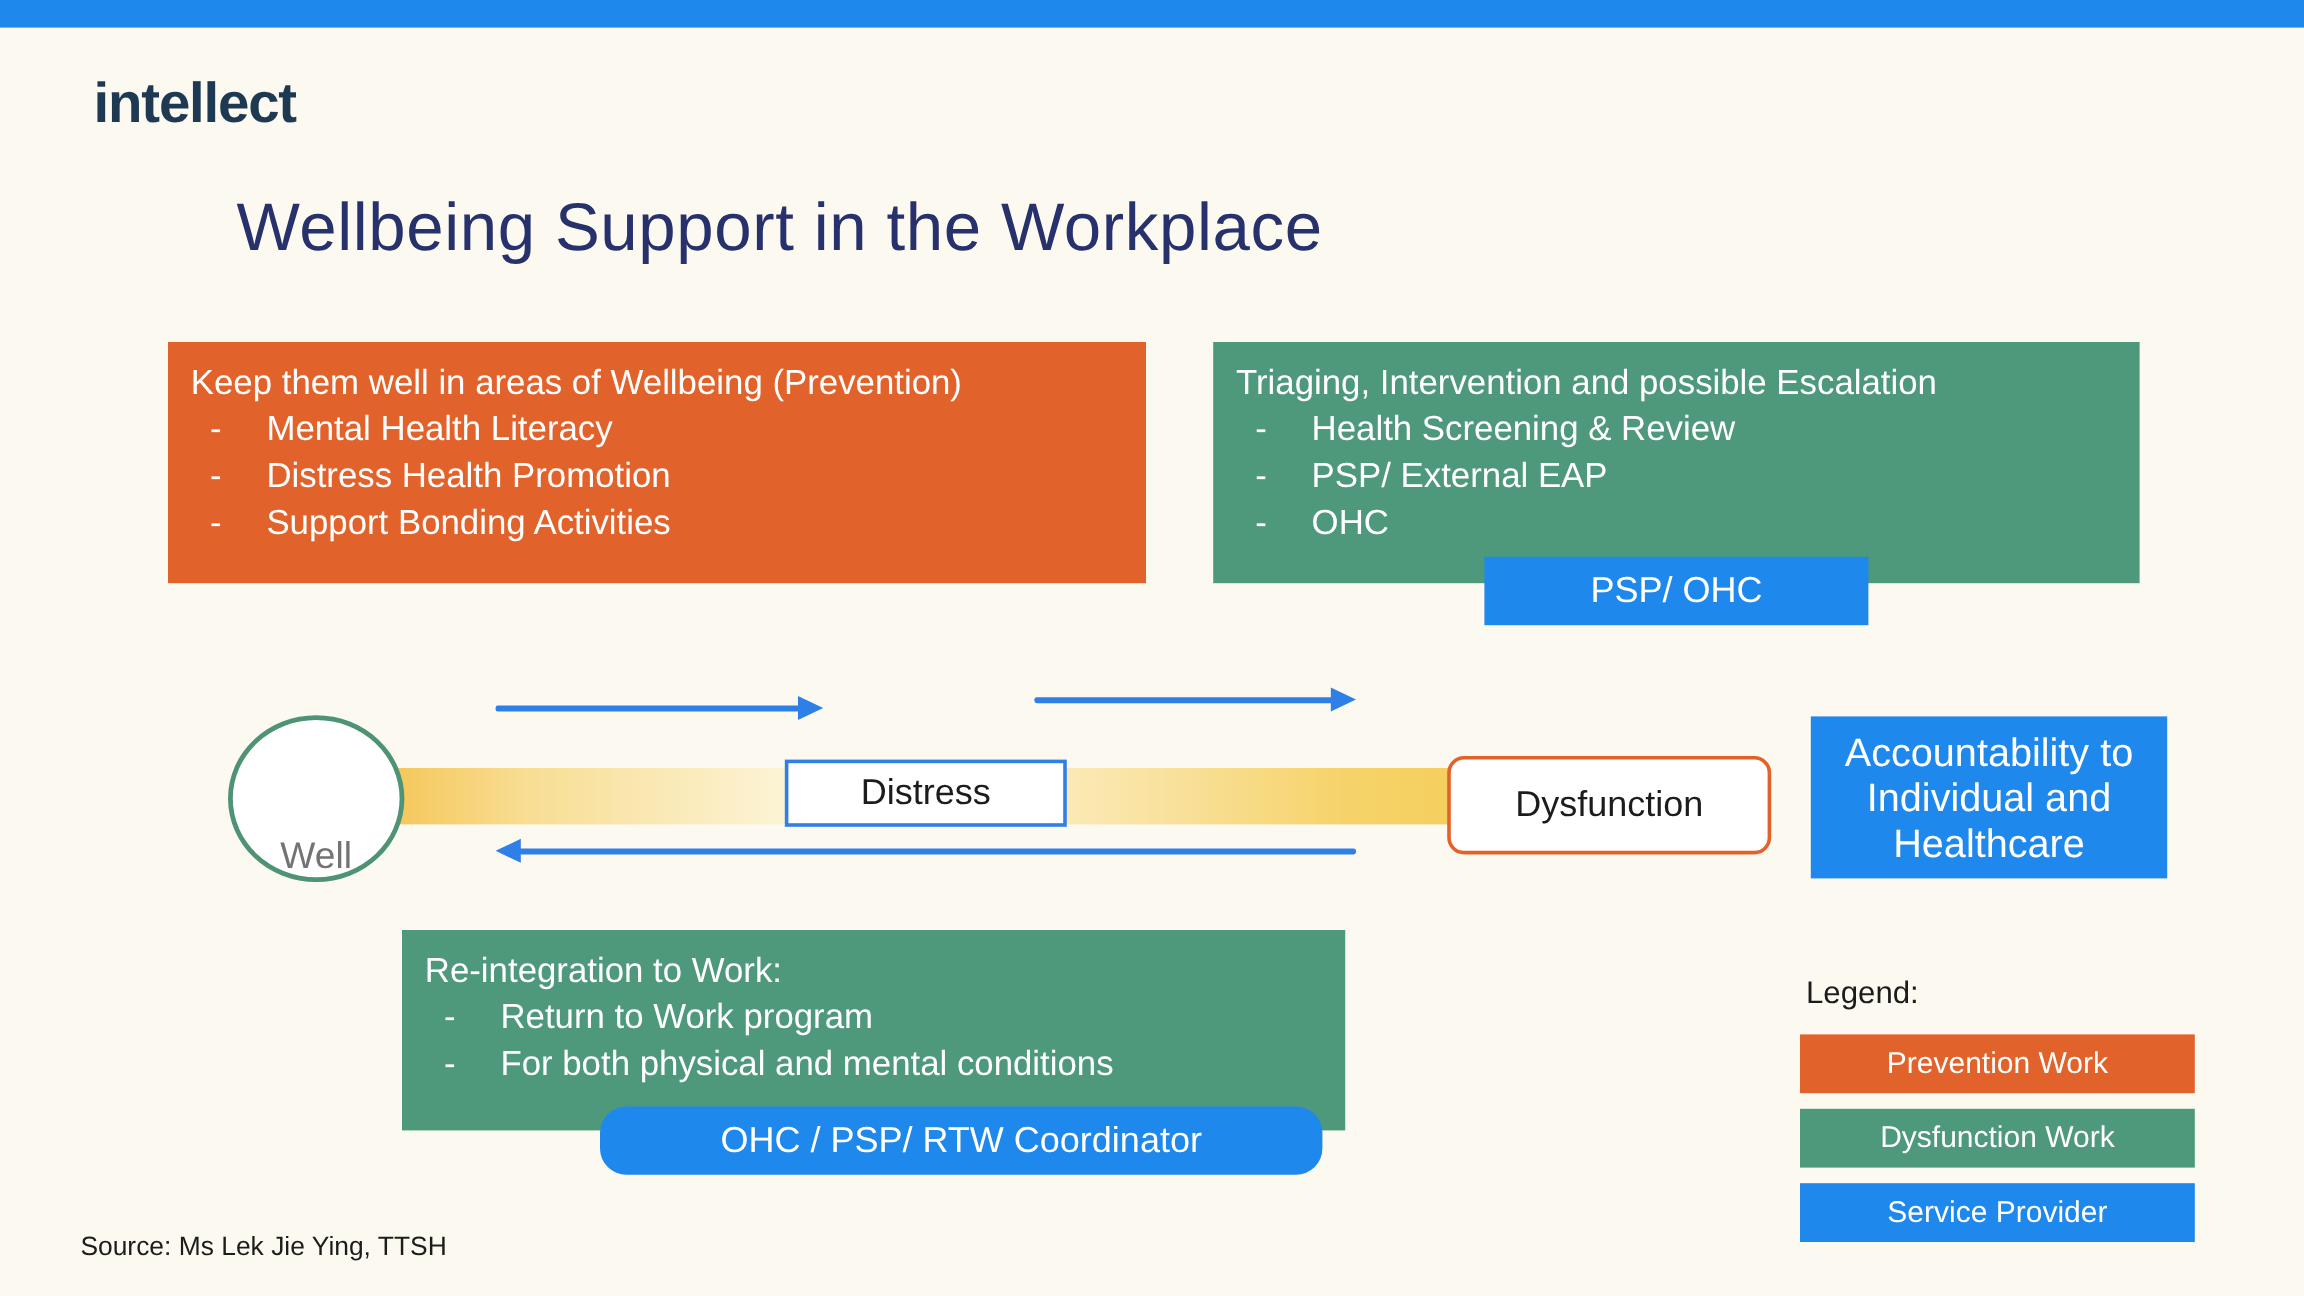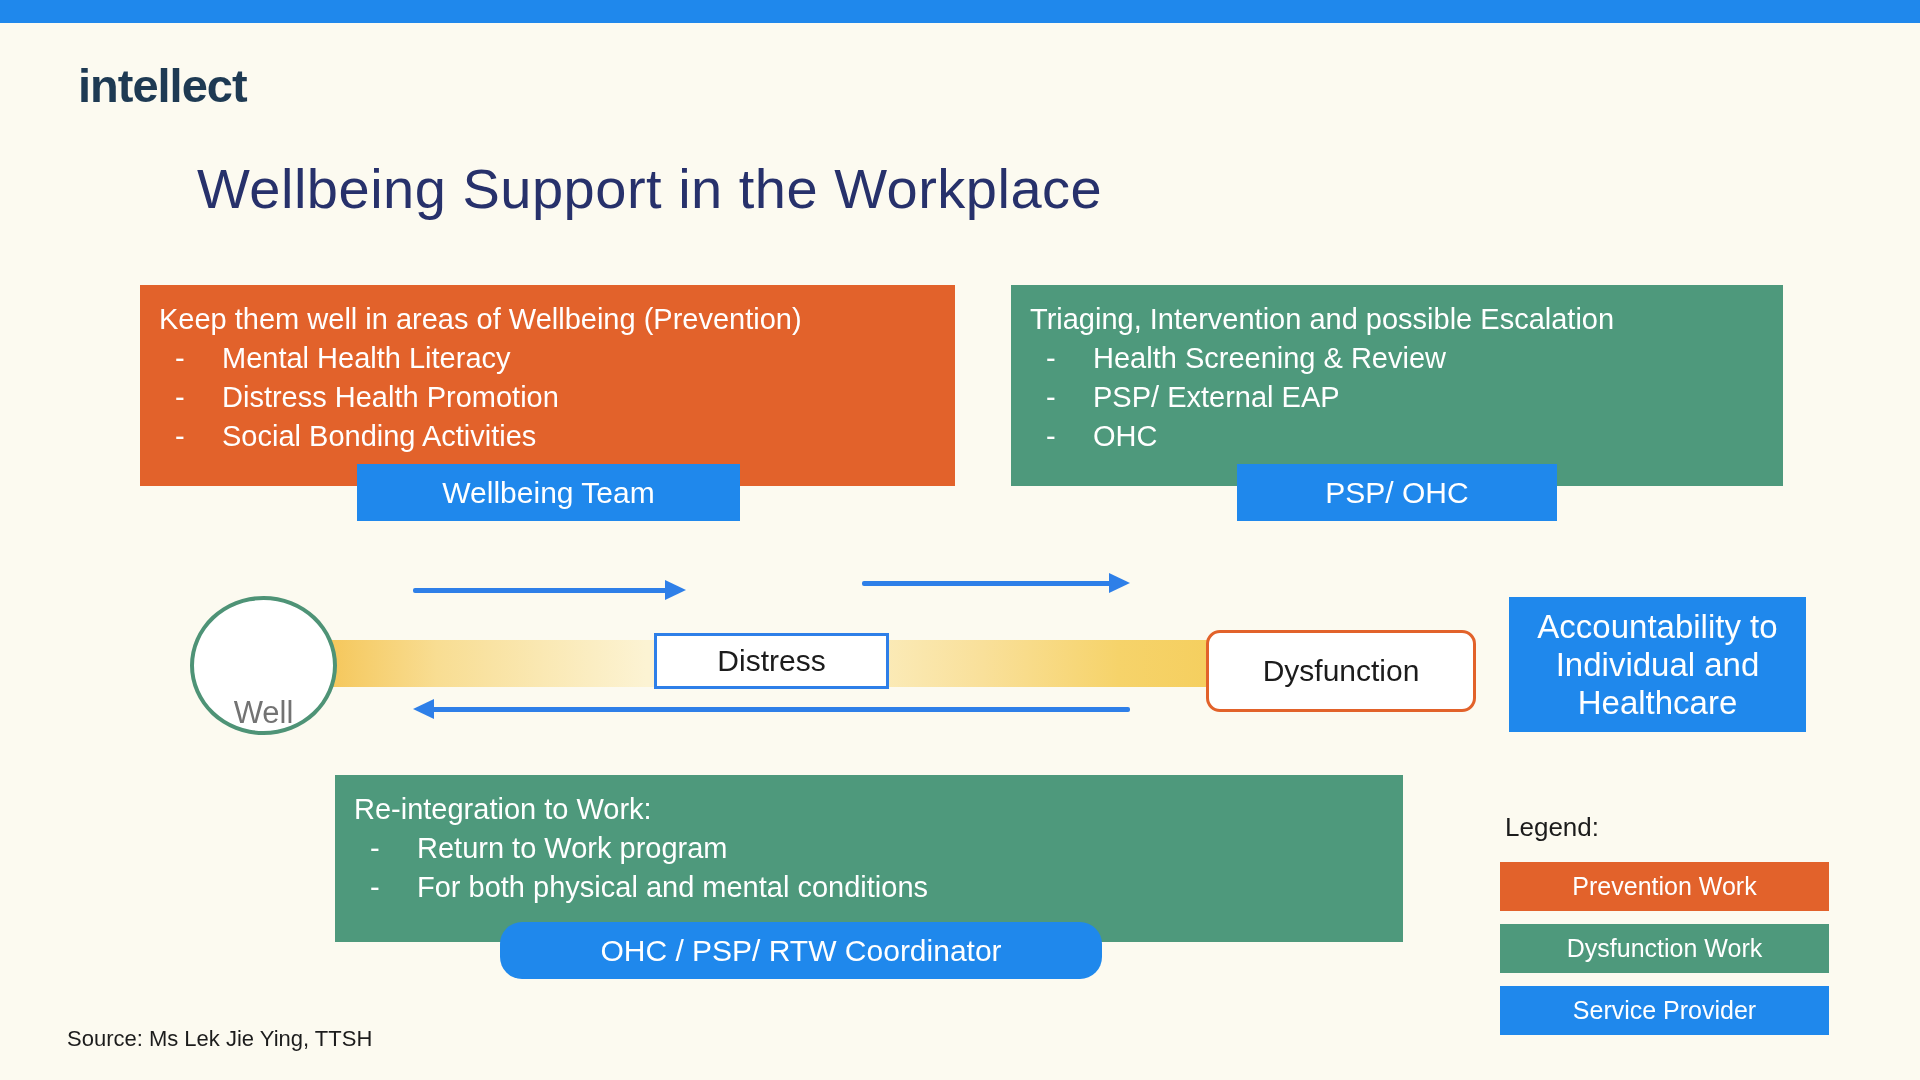--- a/index.html
+++ b/index.html
@@ -34,21 +34,21 @@
     font-size:29px;line-height:39px;
     padding:15px 19px 0 19px;
     box-sizing:border-box;
   }
   .cbox .heading{white-space:nowrap;}
   .bullet{display:flex;margin-left:16px;}
   .bullet .dash{width:47px;flex:0 0 47px;}
   .bullet .btext{flex:1;white-space:nowrap;}
   .box-prevention{left:140px;top:285px;width:815px;height:201px;background:#E2622B;}
   .box-intervention{left:1011px;top:285px;width:772px;height:201px;background:#4E997C;}
-  .box-reintegration{left:335px;top:775px;width:1068px;height:167px;background:#4E997C;}
+  .box-reintegration{left:335px;top:775px;width:786px;height:167px;background:#4E997C;}
   
   .tag{
     position:absolute;height:57px;background:#1F88EC;color:#fff;
     font-size:30px;display:flex;align-items:center;justify-content:center;
     text-align:center;
   }
   .tag-wellbeing{left:357px;top:464px;width:383px;}
   .tag-psp{left:1237px;top:464px;width:320px;}
   .tag-rtw{left:500px;top:922px;width:602px;border-radius:22px;}
   
@@ -125,41 +125,40 @@
     <div class="bullet">
       <span class="dash">-</span>
       <span class="btext">Mental Health Literacy</span>
     </div>
     <div class="bullet">
       <span class="dash">-</span>
       <span class="btext">Distress Health Promotion</span>
     </div>
     <div class="bullet">
       <span class="dash">-</span>
-      <span class="btext">Social Bonding Activities</span>
+      <span class="btext">Support Bonding Activities</span>
     </div>
   </div>
 
   <div class="cbox box-intervention">
     <div class="heading">Triaging, Intervention and possible Escalation</div>
     <div class="bullet">
       <span class="dash">-</span>
       <span class="btext">Health Screening &amp; Review</span>
     </div>
     <div class="bullet">
       <span class="dash">-</span>
       <span class="btext">PSP/ External EAP</span>
     </div>
     <div class="bullet">
       <span class="dash">-</span>
       <span class="btext">OHC</span>
     </div>
   </div>
 
-  <div class="tag tag-wellbeing">Wellbeing Team</div>
   <div class="tag tag-psp">PSP/ OHC</div>
 
   <div class="spectrum-bar"></div>
 
   <div class="harrow right arrow1">
     <div class="shaft"></div>
     <div class="head"></div>
   </div>
   <div class="harrow right arrow2">
     <div class="shaft"></div>

